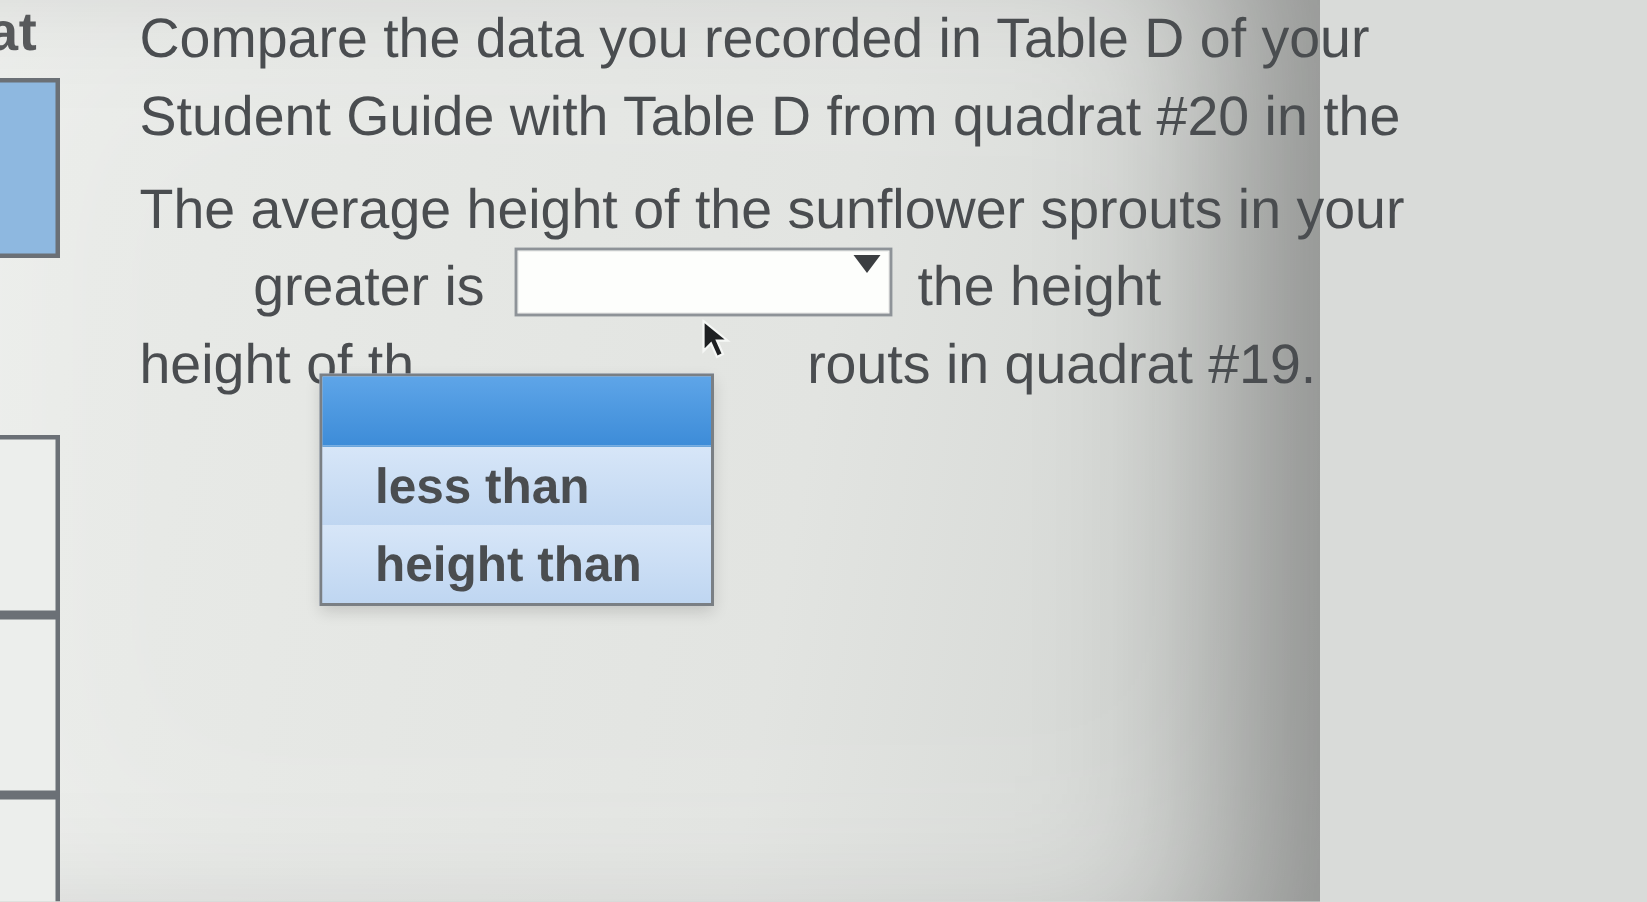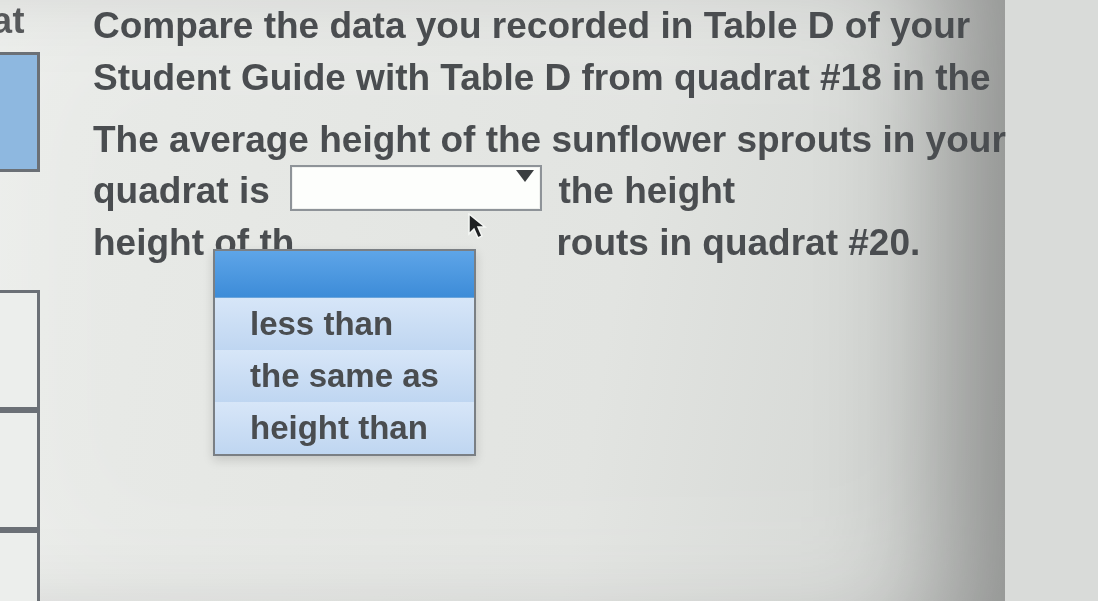--- a/index.html
+++ b/index.html
@@ -6,21 +6,21 @@
     margin: 0;
     padding: 0;
     width: 1098px;
     height: 601px;
     overflow: hidden;
     font-family: Arial, Helvetica, sans-serif;
     background: #d9dbd9;
   }
   .screen {
     position: relative;
-    width: 1005px;
+    width: 880px;
     height: 601px;
     background: linear-gradient(100deg, #e9ebe8 0%, #e2e4e1 60%, #cfd2cf 100%);
     box-shadow: inset -120px 0 120px -60px rgba(0,0,0,0.35),
                 inset 0 0 160px rgba(255,255,255,0.35);
   }
 
   
   .left-col {
     position: absolute;
     left: 0;
@@ -51,33 +51,34 @@
   .sliver-d { top: 530px; height: 120px; background: #eceeec; }
 
   
   .content {
     position: absolute;
     left: 93px;
     right: 30px;
     top: 0;
     color: #4a4d50;
     font-size: 37px;
-    font-weight: 700;
+    font-weight: 400;
     line-height: 1.40;
   }
   .content p { margin: 0; }
   .para1 { margin-bottom: 10px; }
   .nowrap { white-space: nowrap; }
 
   .sentence-wrap {
     position: relative;
     margin-top: 6px;
   }
   .sentence-line {
     white-space: nowrap;
+    text-align: center;
   }
 
   
   .select-box {
     display: inline-block;
     vertical-align: baseline;
     position: relative;
     width: 248px;
     height: 42px;
     margin: 0 6px -8px 10px;
@@ -148,45 +149,44 @@
     <div class="table-sliver sliver-a"></div>
     <div class="table-sliver sliver-b"></div>
     <div class="table-sliver sliver-c"></div>
     <div class="table-sliver sliver-d"></div>
   </div>
 
   <div class="content">
 
     <div class="para1">
       <p class="nowrap">Compare the data you recorded in Table D of your</p>
-      <p class="nowrap">Student Guide with Table D from quadrat #18 in the</p>
+      <p class="nowrap">Student Guide with Table D from quadrat #20 in the</p>
     </div>
 
     <div class="sentence-wrap">
       <div class="sentence-line">
         <span>The average height of the sunflower sprouts in your</span>
       </div>
       <div class="sentence-line">
-        <span>quadrat is</span>
+        <span>greater is</span>
         <span class="select-box">
           <span></span>
           <span class="select-arrow"></span>
         </span>
         <span>the height</span>
       </div>
       <div class="sentence-line">
-        <span>height of th</span><span style="display:inline-block;width:262px;"></span><span>routs in quadrat #20.</span>
+        <span>height of th</span><span style="display:inline-block;width:262px;"></span><span>routs in quadrat #19.</span>
       </div>
     </div>
   </div>
 
   <div class="dropdown">
     <div class="dd-item dd-highlight"></div>
     <div class="dd-item dd-rest">less than</div>
-    <div class="dd-item dd-rest">the same as</div>
     <div class="dd-item dd-rest">height than</div>
   </div>
 
   <svg class="cursor" viewBox="0 0 20 28">
     <path d="M1 1 L1 21 L6 16 L10 25 L14 23 L10 14 L17 14 Z" fill="#1e2022" stroke="#f5f7f5" stroke-width="1.5"></path>
   </svg>
 
 </div>
 
 </body></html>

